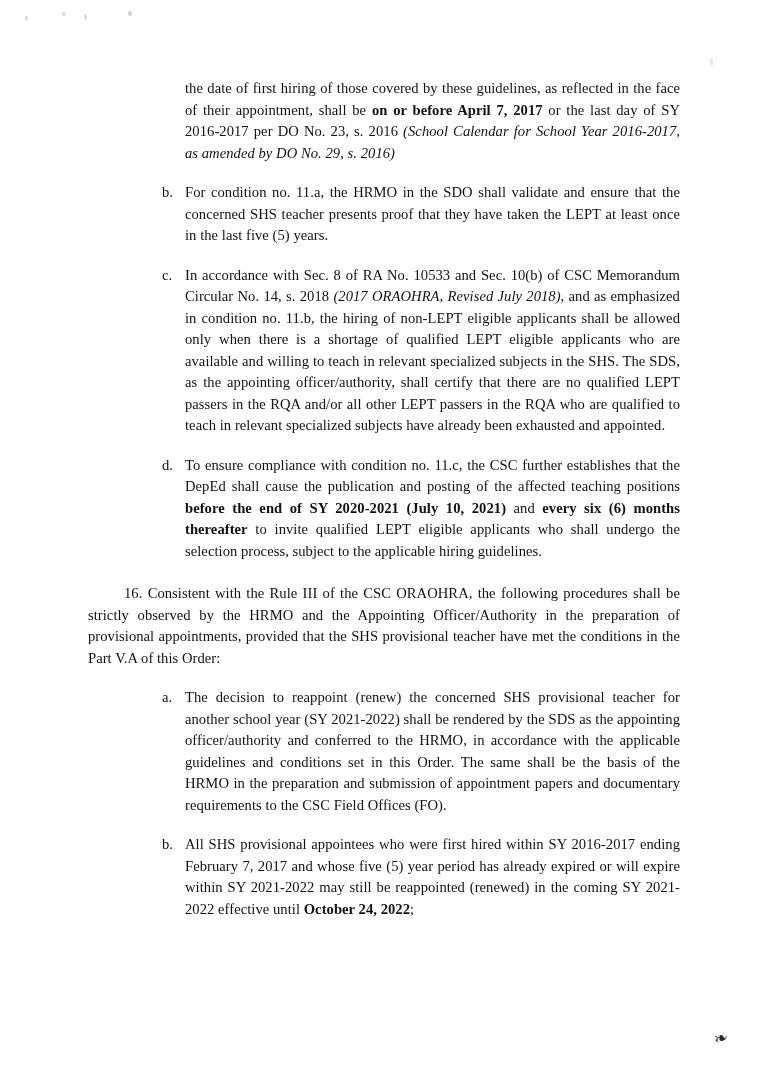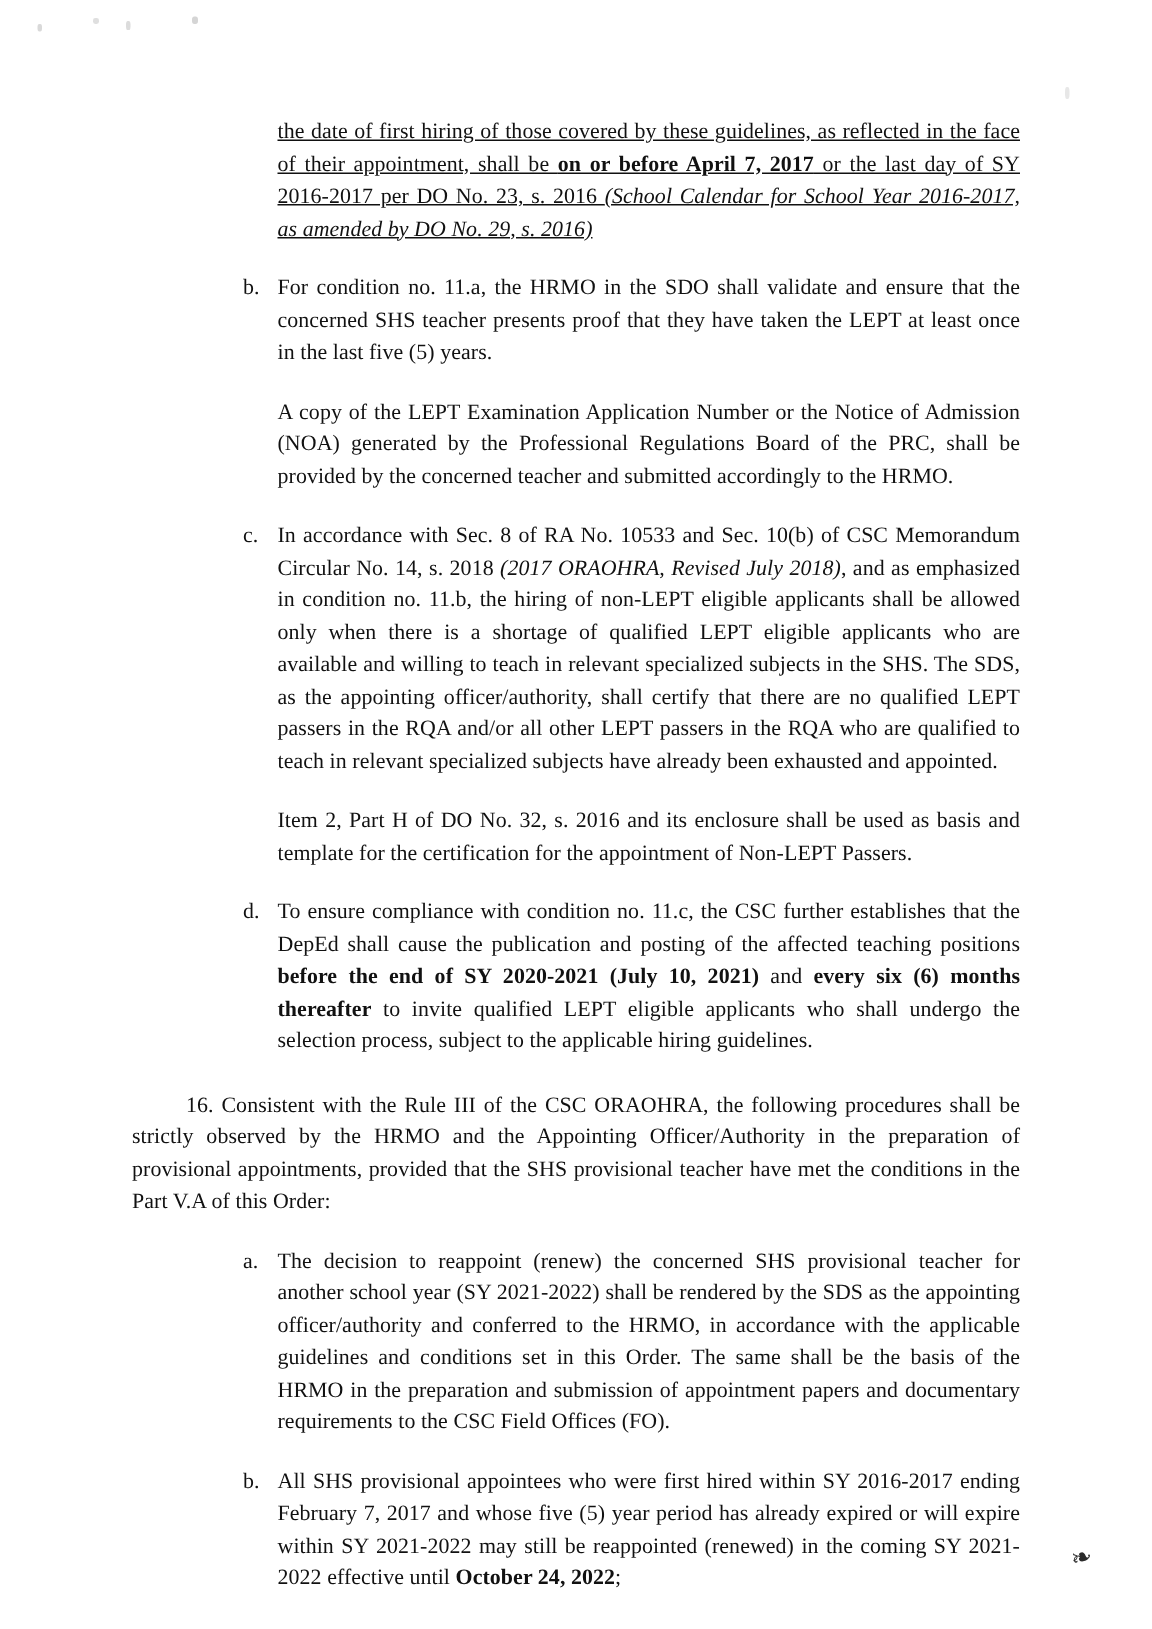--- a/index.html
+++ b/index.html
@@ -74,21 +74,20 @@
   
   .item-cont {
     padding-left: 97px;
     margin-top: 18px;
   }
 
   
   .lead {
     padding-left: 97px;
     margin-top: 0;
-    text-decoration: underline;
   }
 
   
   .numbered {
     margin-top: 21px;
     text-indent: 36px;
   }
 
   b, .b { font-weight: bold; }
   i, .i { font-style: italic; }
@@ -109,30 +108,24 @@
   <div id="body-text">
 
     <p class="lead">
       <span>the date of first hiring of those covered by these guidelines, as reflected in the face of their appointment, shall be </span><b>on or before April 7, 2017</b><span> or the last day of SY 2016-2017 per DO No. 23, s. 2016 </span><i>(School Calendar for School Year 2016-2017, as amended by DO No. 29, s. 2016)</i>
     </p>
 
     <p class="item">
       <span class="marker">b.</span>
       <span>For condition no. 11.a, the HRMO in the SDO shall validate and ensure that the concerned SHS teacher presents proof that they have taken the LEPT at least once in the last five (5) years.</span>
     </p>
-    <p class="item-cont">
-      <span>A copy of the LEPT Examination Application Number or the Notice of Admission (NOA) generated by the Professional Regulations Board of the PRC, shall be provided by the concerned teacher and submitted accordingly to the HRMO.</span>
-    </p>
 
     <p class="item">
       <span class="marker">c.</span>
       <span>In accordance with Sec. 8 of RA No. 10533 and Sec. 10(b) of CSC Memorandum Circular No. 14, s. 2018 </span><i>(2017 ORAOHRA, Revised July 2018)</i><span>, and as emphasized in condition no. 11.b, the hiring of non-LEPT eligible applicants shall be allowed only when there is a shortage of qualified LEPT eligible applicants who are available and willing to teach in relevant specialized subjects in the SHS. The SDS, as the appointing officer/authority, shall certify that there are no qualified LEPT passers in the RQA and/or all other LEPT passers in the RQA who are qualified to teach in relevant specialized subjects have already been exhausted and appointed.</span>
-    </p>
-    <p class="item-cont">
-      <span>Item 2, Part H of DO No. 32, s. 2016 and its enclosure shall be used as basis and template for the certification for the appointment of Non-LEPT Passers.</span>
     </p>
 
     <p class="item">
       <span class="marker">d.</span>
       <span>To ensure compliance with condition no. 11.c, the CSC further establishes that the DepEd shall cause the publication and posting of the affected teaching positions </span><b>before the end of SY 2020-2021 (July 10, 2021)</b><span> and </span><b>every six (6) months thereafter</b><span> to invite qualified LEPT eligible applicants who shall undergo the selection process, subject to the applicable hiring guidelines.</span>
     </p>
 
     <p class="numbered">
       <span>16. Consistent with the Rule III of the CSC ORAOHRA, the following procedures shall be strictly observed by the HRMO and the Appointing Officer/Authority in the preparation of provisional appointments, provided that the SHS provisional teacher have met the conditions in the Part V.A of this Order:</span>
     </p>

